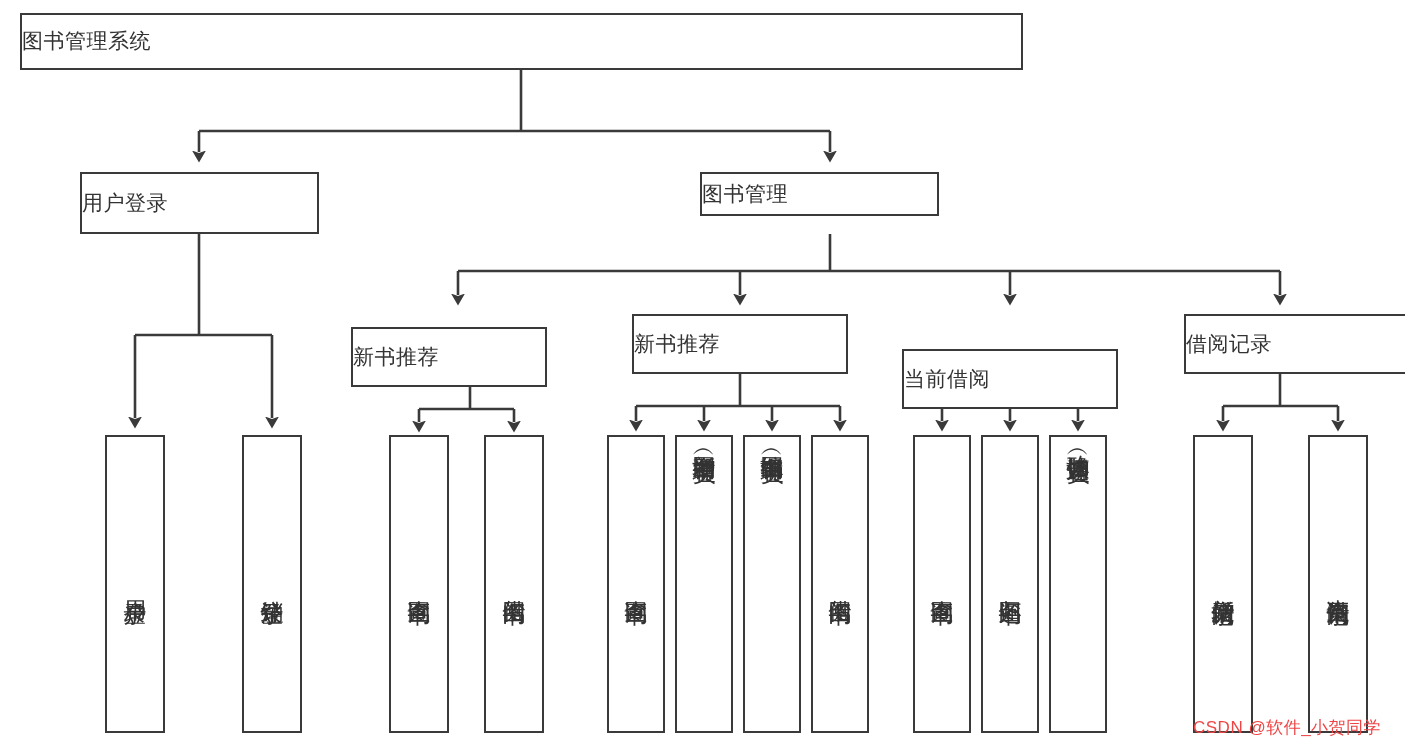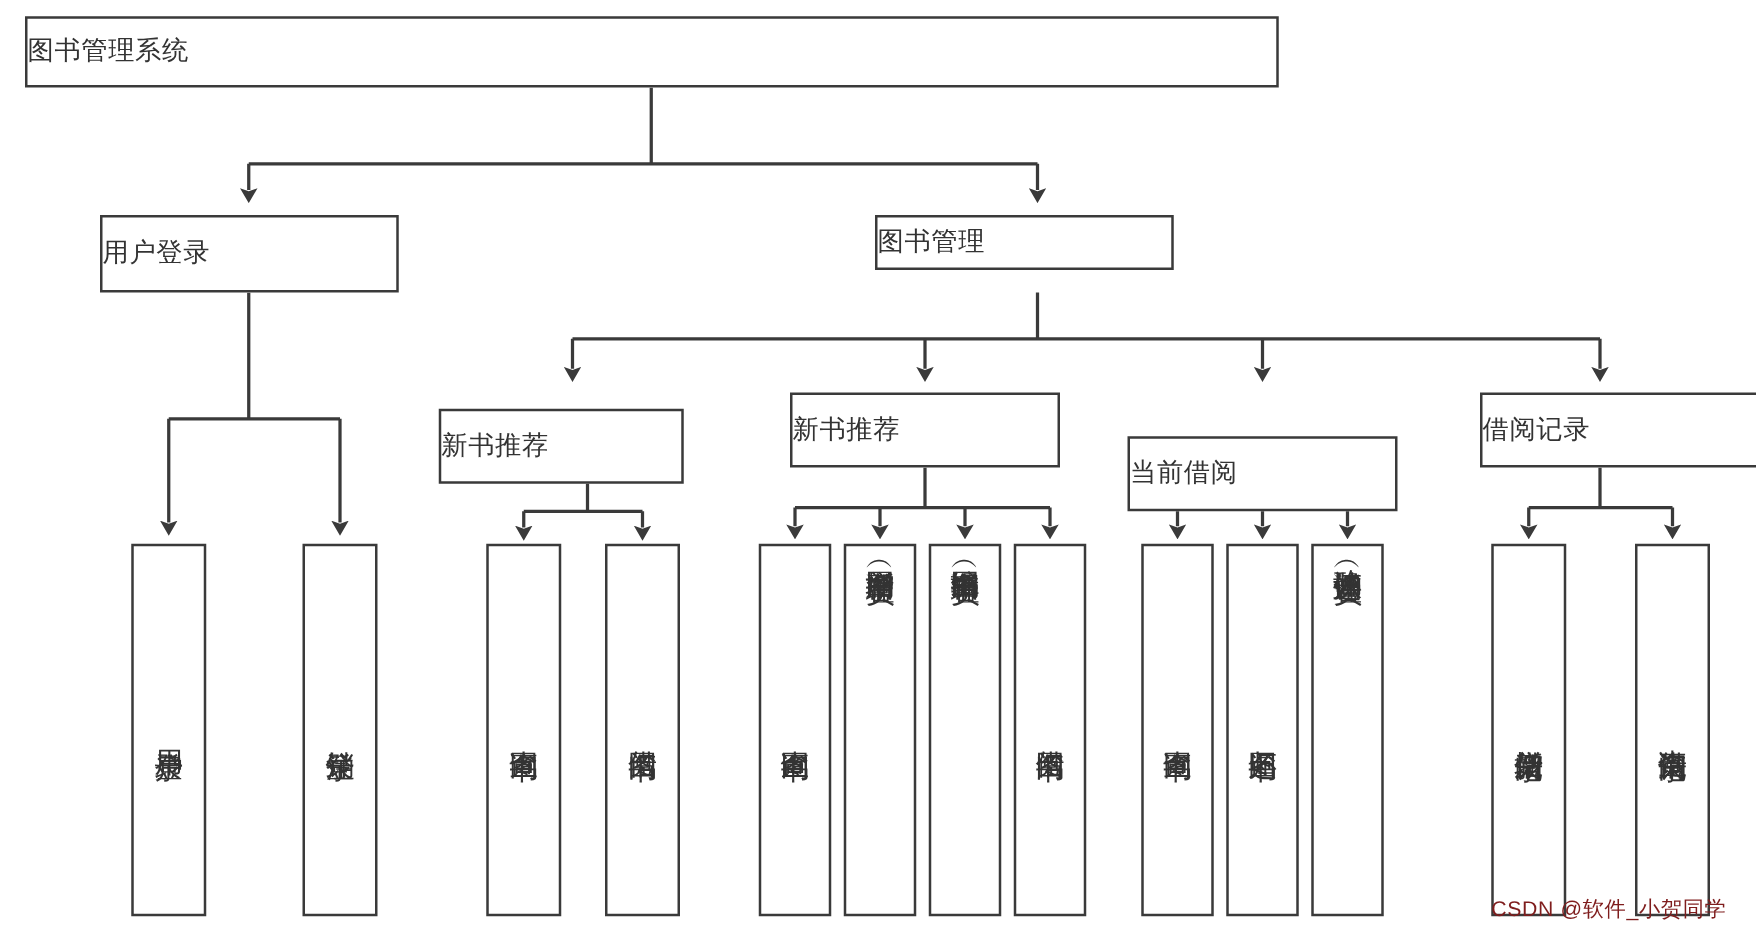--- a/index.html
+++ b/index.html
@@ -55,21 +55,21 @@
     line-height: 1.0;
     letter-spacing: 1px;
     white-space: nowrap;
   }
   .node.vert.center-v {
     align-items: center;
   }
   .watermark {
     position: absolute;
     font-size: 17px;
-    color: #7f1d1d;
+    color: #ef4444;
     letter-spacing: 0.5px;
     white-space: nowrap;
     user-select: none;
   }
 </style>
 </head>
 <body>
 
 <div id="canvas">
 

